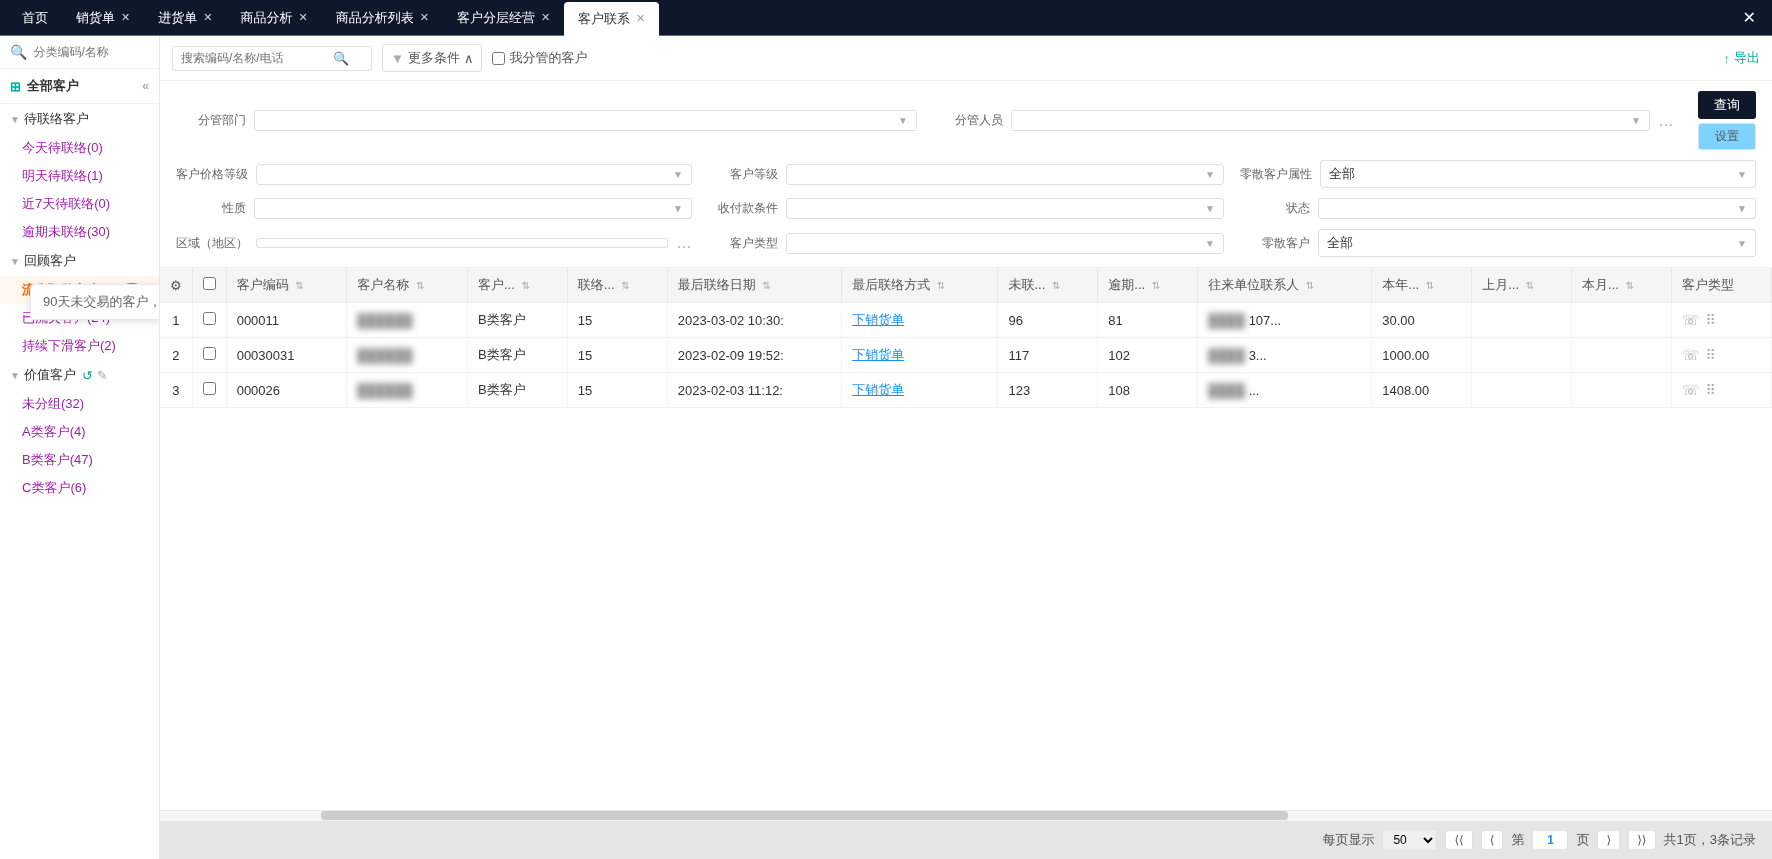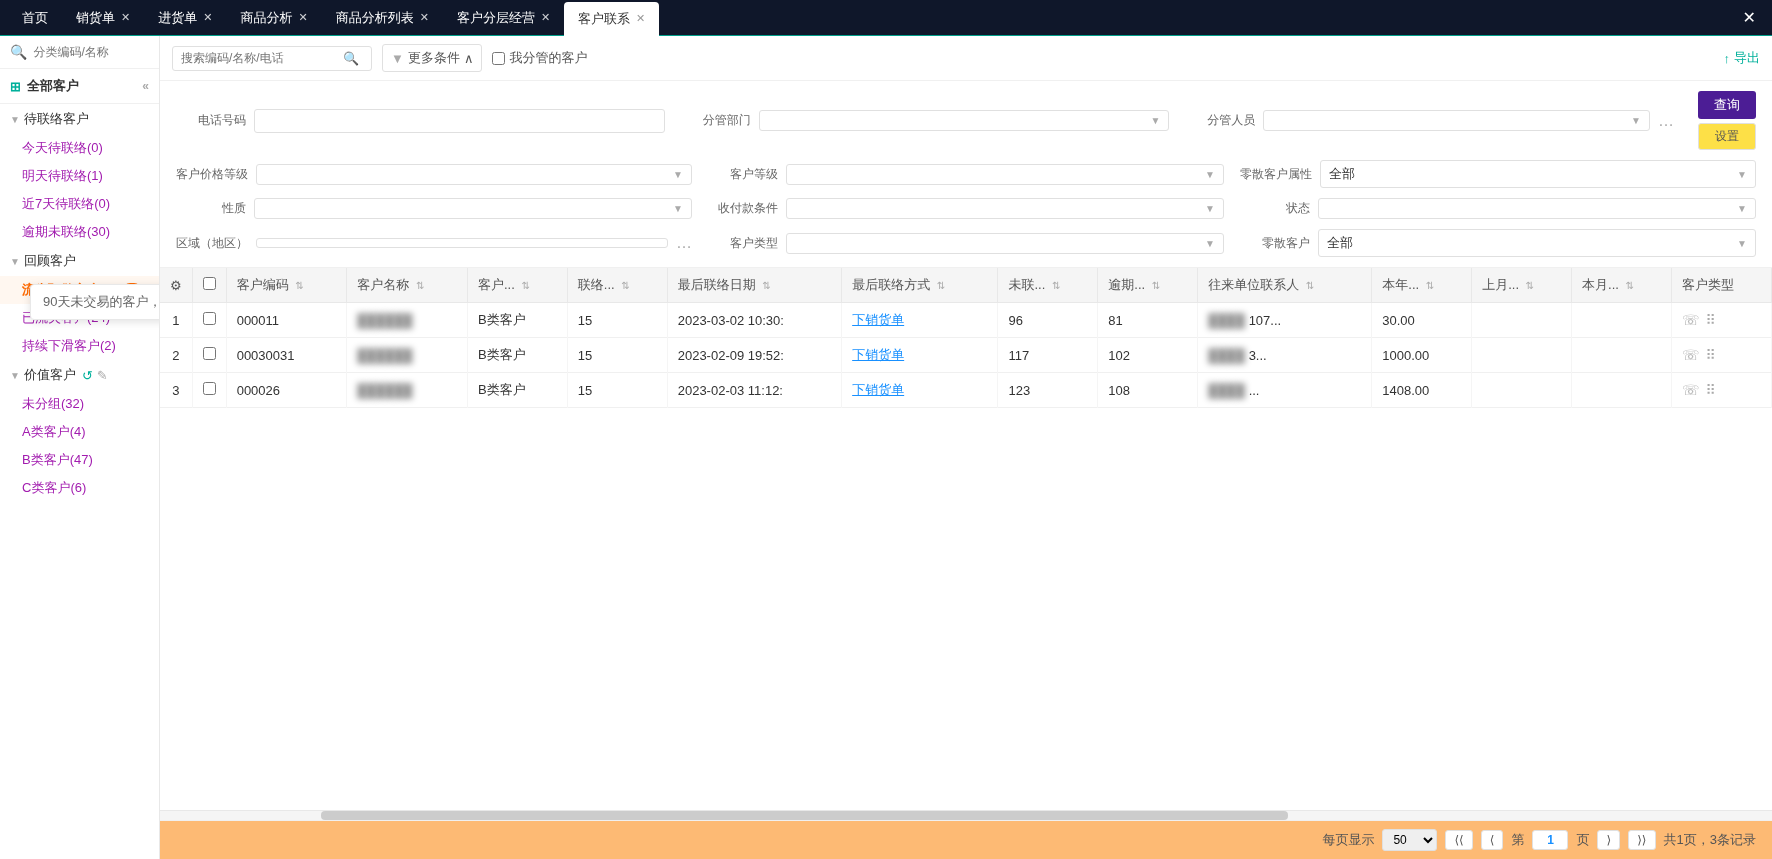--- a/index.html
+++ b/index.html
@@ -146,21 +146,21 @@
       gap: 10px;
       background: #fff;
     }
     .search-input-wrap {
       display: flex;
       align-items: center;
       border: 1px solid #e0e0e0;
       border-radius: 3px;
       padding: 4px 8px;
       width: 200px;
-      gap: 12px;
+      gap: 2px;
     }
     .search-input-wrap input {
       border: none;
       outline: none;
       font-size: 12px;
       color: #999;
       width: 150px;
     }
     .search-icon { color: #ff6a00; cursor: pointer; }
     .more-filter-btn {
@@ -249,30 +249,30 @@
       cursor: pointer;
       font-size: 16px;
     }
     .action-buttons {
       display: flex;
       flex-direction: column;
       gap: 4px;
       margin-left: 8px;
     }
     .btn-query {
-      background: #4c1d95;
+      background: #0f172a;
       color: #fff;
       border: none;
       border-radius: 3px;
       padding: 5px 16px;
       cursor: pointer;
       font-size: 13px;
     }
     .btn-settings {
-      background: #fde047;
+      background: #7dd3fc;
       color: #555;
       border: 1px solid #e0e0e0;
       border-radius: 3px;
       padding: 4px 12px;
       cursor: pointer;
       font-size: 12px;
       text-align: center;
     }
 
     
@@ -315,21 +315,21 @@
     .action-icons { display: flex; gap: 6px; align-items: center; }
     .action-icon { color: #aaa; cursor: pointer; font-size: 14px; }
 
     
     .pagination-bar {
       display: flex;
       align-items: center;
       justify-content: flex-end;
       padding: 8px 16px;
       border-top: 1px solid #f0f0f0;
-      background: #fdba74;
+      background: #e5e5e5;
       gap: 8px;
       font-size: 12px;
       color: #555;
     }
     .page-size-select {
       border: 1px solid #e0e0e0;
       border-radius: 3px;
       padding: 2px 6px;
       font-size: 12px;
       outline: none;
@@ -507,24 +507,20 @@
       </div>
       <div class="export-btn">
         <span>↑</span>
         <span>导出</span>
       </div>
     </div>
 
     <div class="filter-panel">
 
       <div class="filter-row">
-        <div class="filter-field">
-          <span class="filter-label">电话号码</span>
-          <input class="filter-input" style="flex: 2 1 0%;">
-        </div>
         <div class="filter-field">
           <span class="filter-label">分管部门</span>
           <div class="filter-select">
             <span></span>
             <span class="select-arrow">▼</span>
           </div>
         </div>
         <div class="filter-field">
           <span class="filter-label">分管人员</span>
           <div class="filter-select">

